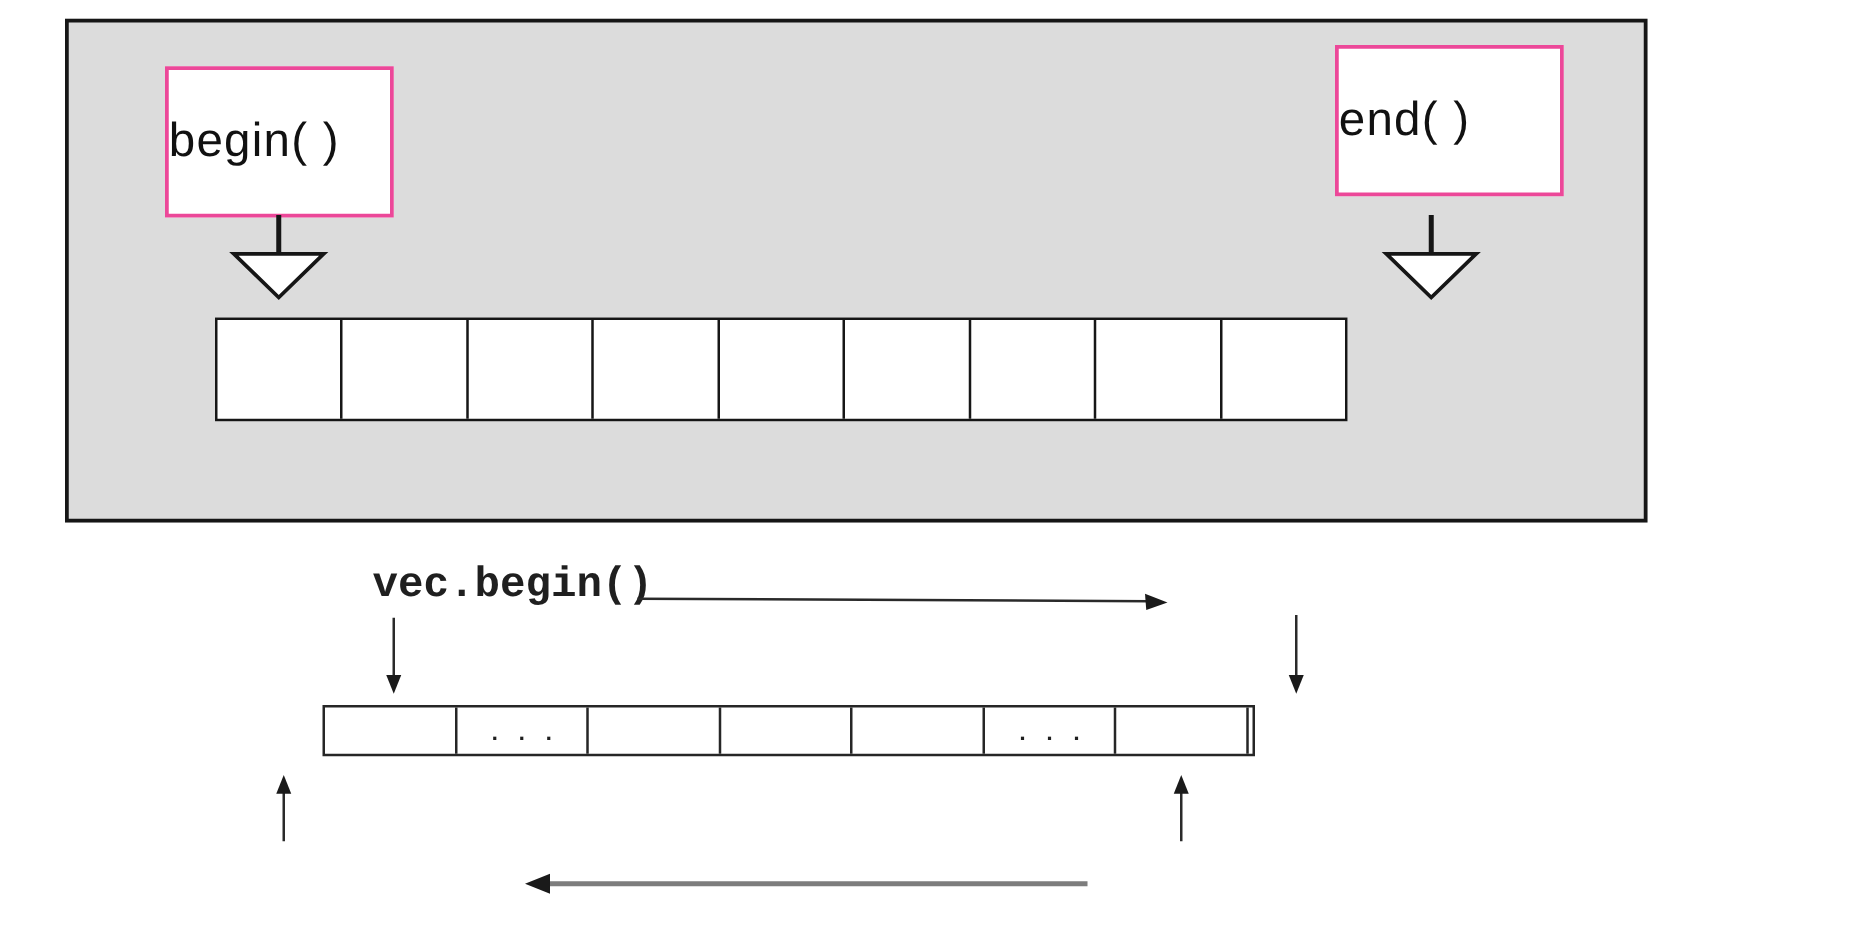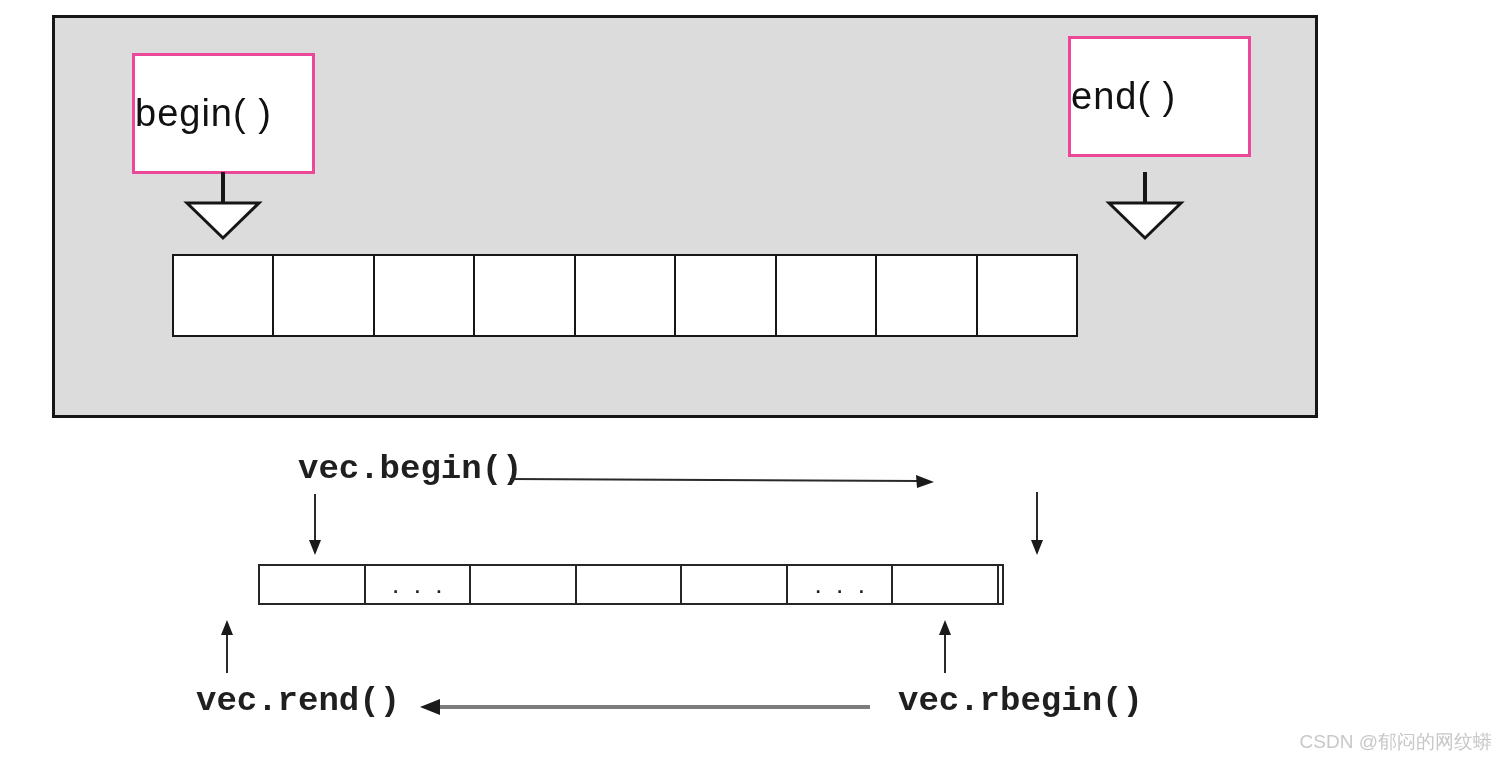--- a/index.html
+++ b/index.html
@@ -170,24 +170,21 @@
   <svg class="arrow-svg" id="rend-up-arrow" width="18" height="54" viewBox="0 0 18 54">
     <line x1="9" y1="53" x2="9" y2="8" stroke="#2a2a2a" stroke-width="2"></line>
     <polygon points="9,0 3,15 15,15" fill="#1a1a1a"></polygon>
   </svg>
 
   <svg class="arrow-svg" id="rbegin-up-arrow" width="18" height="54" viewBox="0 0 18 54">
     <line x1="9" y1="53" x2="9" y2="8" stroke="#2a2a2a" stroke-width="2"></line>
     <polygon points="9,0 3,15 15,15" fill="#1a1a1a"></polygon>
   </svg>
 
-  <div class="mono-label" id="vec-rend-label">vec.rend()</div>
 
   <svg class="arrow-svg" id="rbegin-to-rend-arrow" width="456" height="24" viewBox="0 0 456 24">
     <line x1="452" y1="11" x2="16" y2="11" stroke="#7d7d7d" stroke-width="4"></line>
     <polygon points="2,11 22,3 22,19" fill="#1a1a1a"></polygon>
   </svg>
 
-  <div class="mono-label" id="vec-rbegin-label">vec.rbegin()</div>
 
-  <div class="watermark">CSDN @郁闷的网纹蟒</div>
 
 </div>
 
 </body></html>

